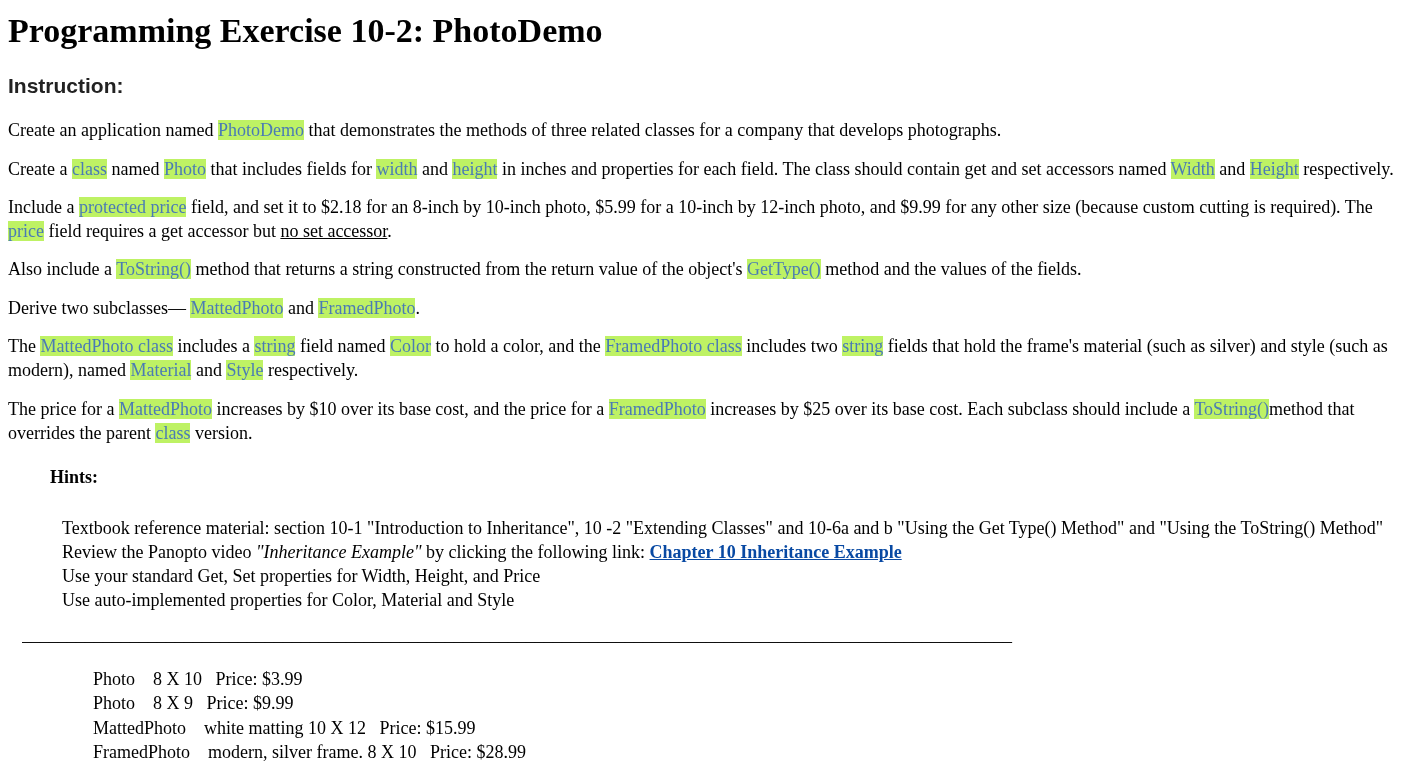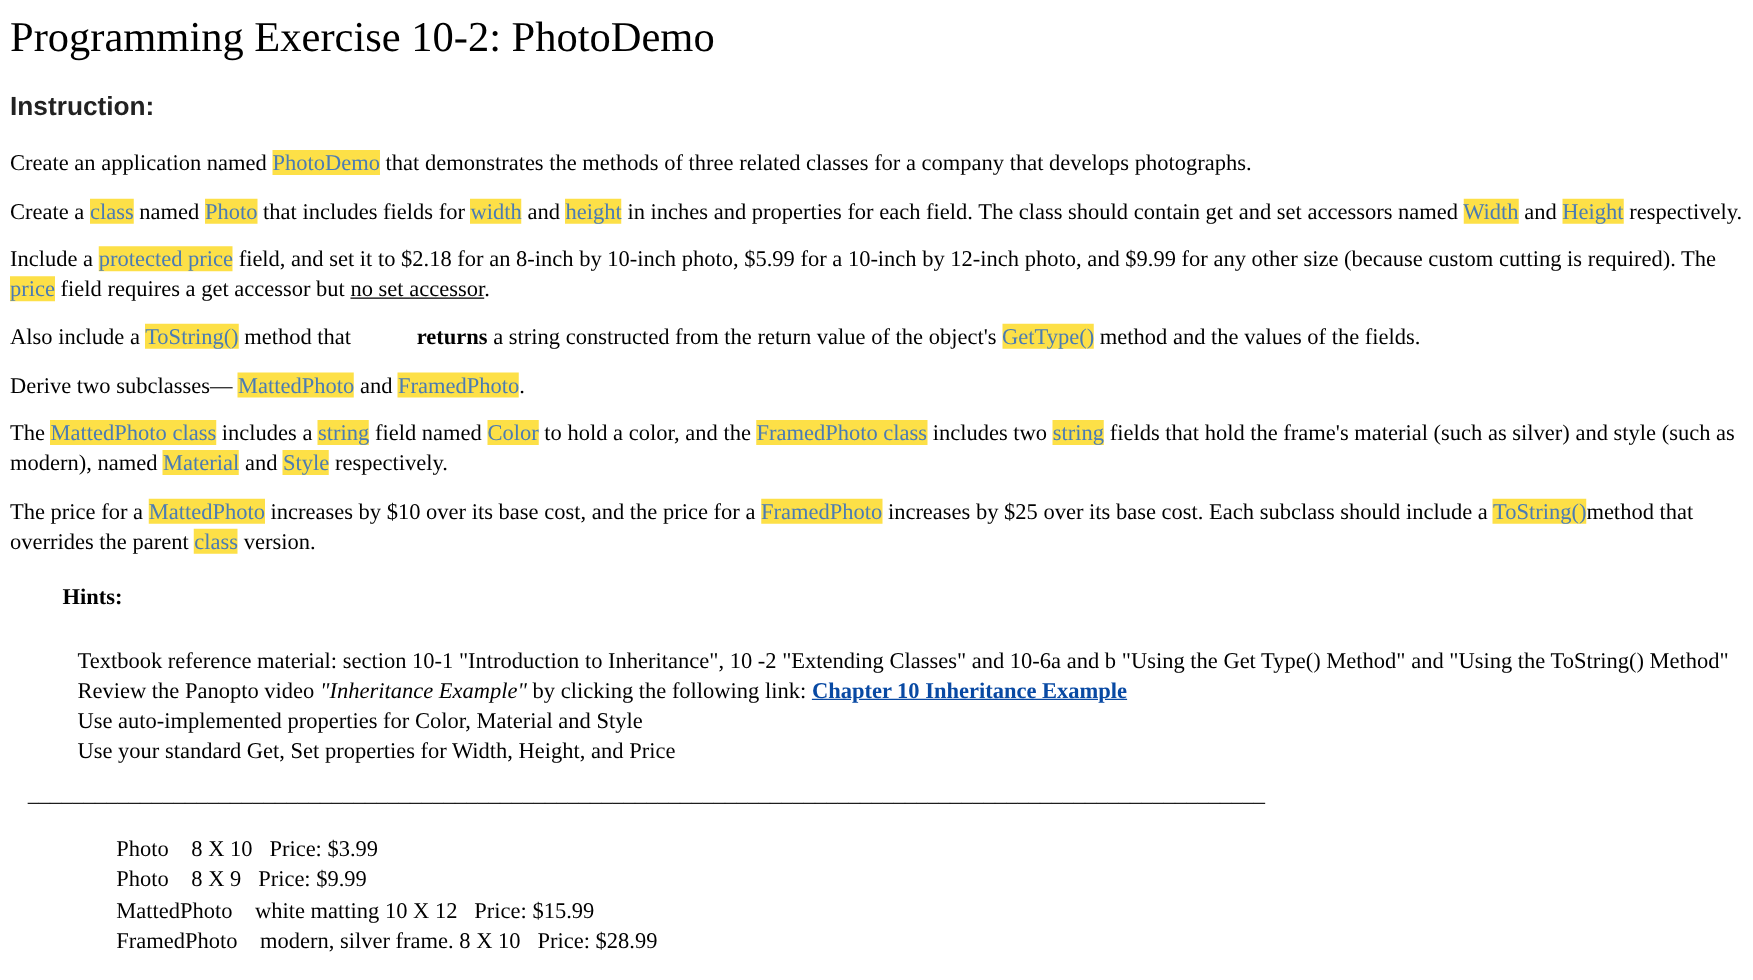--- a/index.html
+++ b/index.html
@@ -7,42 +7,42 @@
       font-family: Georgia, 'Times New Roman', serif;
       font-size: 18px;
       color: #000;
       background: #fff;
       padding: 8px;
       line-height: 1.35;
       width: 1402px;
     }
     h1 {
       font-size: 34px;
-      font-weight: normal;
+      font-weight: bold;
       margin-bottom: 18px;
       font-family: Georgia, serif;
     }
     h2 {
       font-family: 'Segoe UI', Arial, sans-serif;
       font-size: 21px;
       font-weight: 600;
       margin-bottom: 18px;
       color: #222;
     }
     p {
       margin-bottom: 14px;
       font-family: Georgia, 'Times New Roman', serif;
       font-size: 18px;
     }
     .code-term {
       color: #4a7bb5;
-      background: #fde047;
+      background: #bef264;
     }
     .underline { text-decoration: underline; }
-    .bold { font-weight: bold; margin-left: 48px; }
+    .bold { font-weight: normal; }
     .hints-block {
       margin-left: 42px;
       margin-top: 20px;
       margin-bottom: 10px;
       font-family: Georgia, serif;
       font-size: 18px;
     }
     .hints-title { font-weight: bold; }
     .indent1 { margin-left: 12px; margin-top: 26px; }
     .indent2 { margin-left: 12px; }
@@ -106,22 +106,22 @@
 <p>
   <span>The price for a </span><span class="code-term">MattedPhoto</span><span> increases by $10 over its base cost, and the price for a </span><span class="code-term">FramedPhoto</span><span> increases by $25 over its base cost. Each subclass should include a </span><span class="code-term">ToString()</span><span>method that overrides the parent </span><span class="code-term">class</span><span> version.</span>
 </p>
 
 <div class="hints-block">
   <div class="hints-title">Hints:</div>
   <div class="indent1">Textbook reference material: section 10-1 "Introduction to Inheritance", 10 -2 "Extending Classes" and 10-6a and b "Using the Get Type() Method" and "Using the ToString() Method"</div>
   <div class="indent2">
     <span>Review the Panopto video </span><span class="italic">"Inheritance Example"</span><span> by clicking the following link: </span><a href="#" class="hyperlink">Chapter 10 Inheritance Example</a>
   </div>
+  <div class="indent2">Use your standard Get, Set properties for Width, Height, and Price</div>
   <div class="indent2">Use auto-implemented properties for Color, Material and Style</div>
-  <div class="indent2">Use your standard Get, Set properties for Width, Height, and Price</div>
 </div>
 
 <div class="hr-line">______________________________________________________________________________________________________________</div>
 
 <div class="example-block">
   <div class="example-line">Photo    8 X 10   Price: $3.99</div>
   <div class="example-line">Photo    8 X 9   Price: $9.99</div>
   <div class="example-line">MattedPhoto    white matting 10 X 12   Price: $15.99</div>
   <div class="example-line">FramedPhoto    modern, silver frame. 8 X 10   Price: $28.99</div>
 </div>

